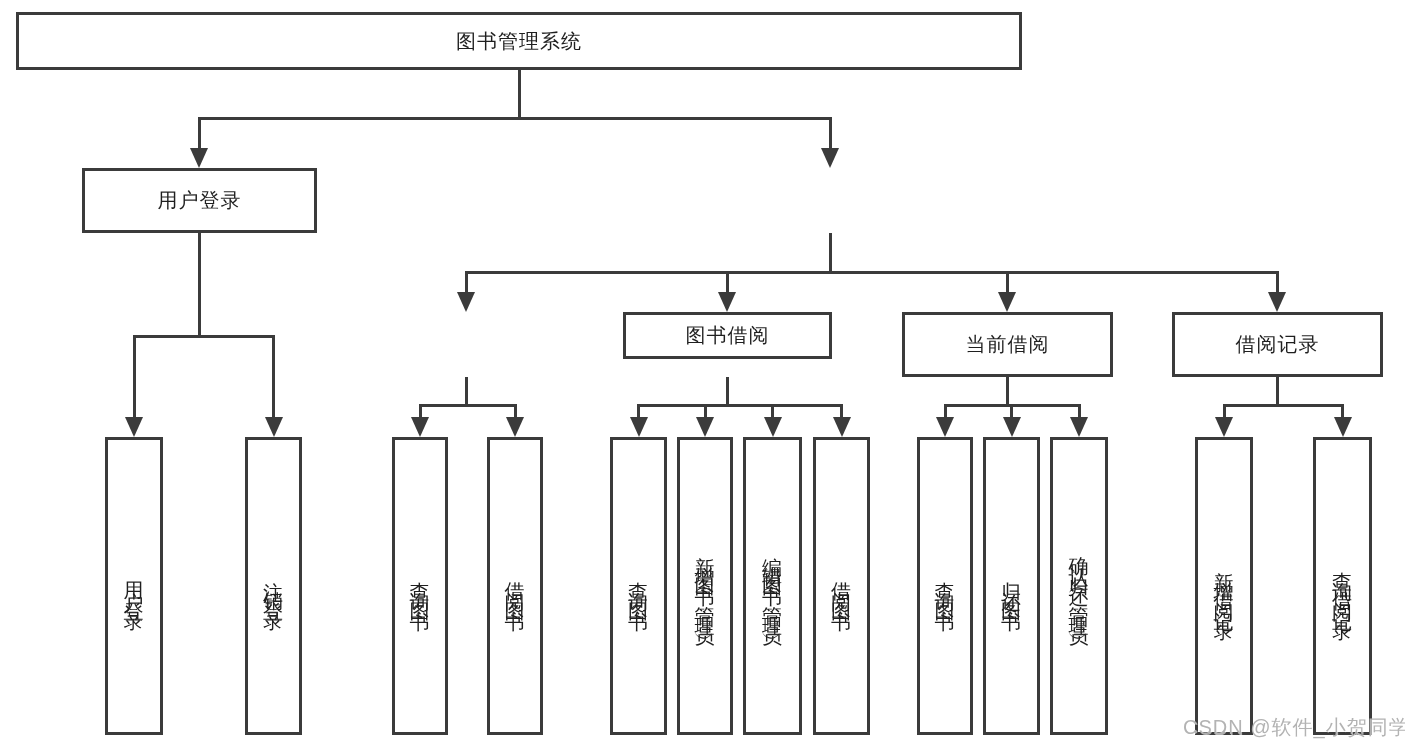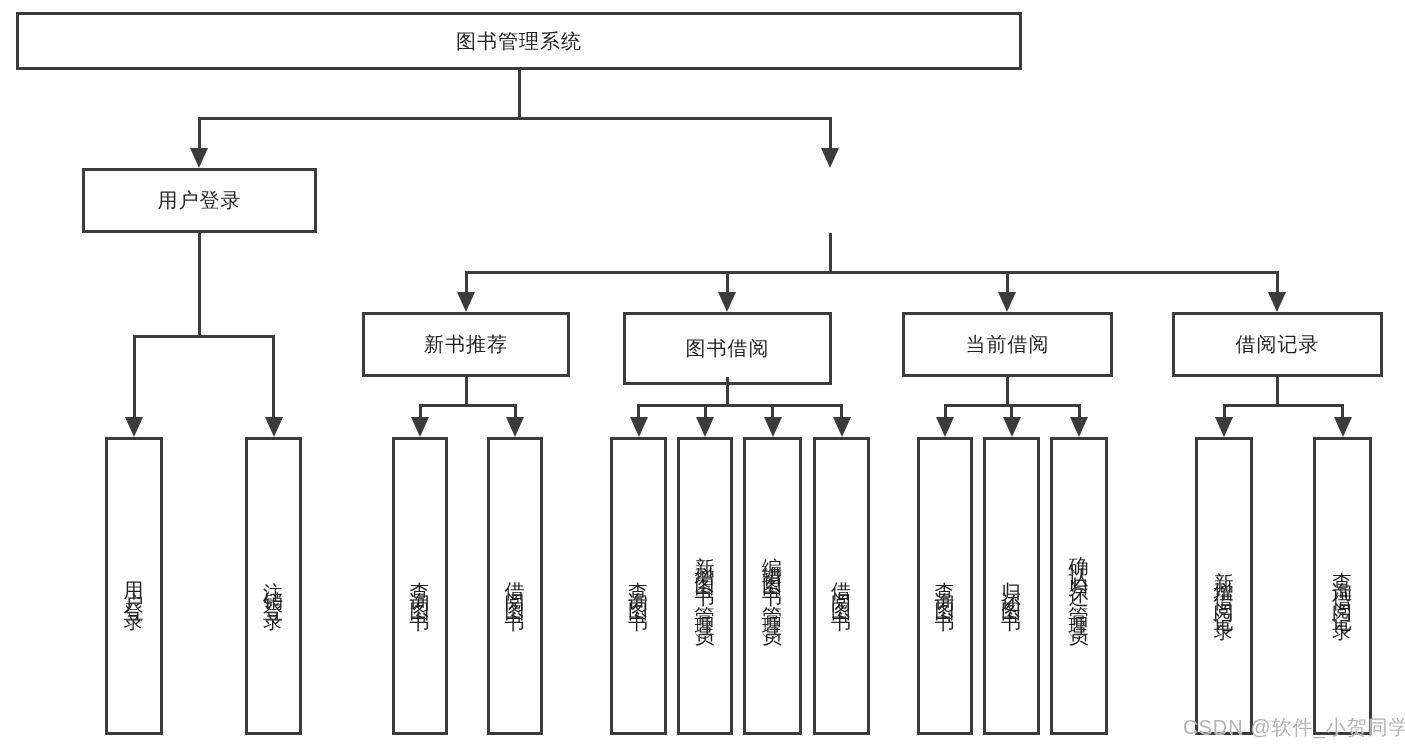--- a/index.html
+++ b/index.html
@@ -39,24 +39,21 @@
 <div class="canvas">
 
   <div class="node h" style="left:16px;top:12px;width:1006px;height:58px">
     <span class="label">图书管理系统</span>
   </div>
 
   <div class="node h" style="left:82px;top:168px;width:235px;height:65px">
     <span class="label">用户登录</span>
   </div>
 
-  <div class="node h" style="left:362px;top:312px;width:208px;height:65px">
-    <span class="label">新书推荐</span>
-  </div>
-  <div class="node h" style="left:623px;top:312px;width:209px;height:73px">
+  <div class="node h" style="left:623px;top:312px;width:209px;height:47px">
     <span class="label">图书借阅</span>
   </div>
   <div class="node h" style="left:1172px;top:312px;width:211px;height:65px">
     <span class="label">借阅记录</span>
   </div>
   <div class="node h" style="left:902px;top:312px;width:211px;height:65px">
     <span class="label">当前借阅</span>
   </div>
 
   <div class="node v" style="left:105px;top:437px;width:58px;height:298px">

